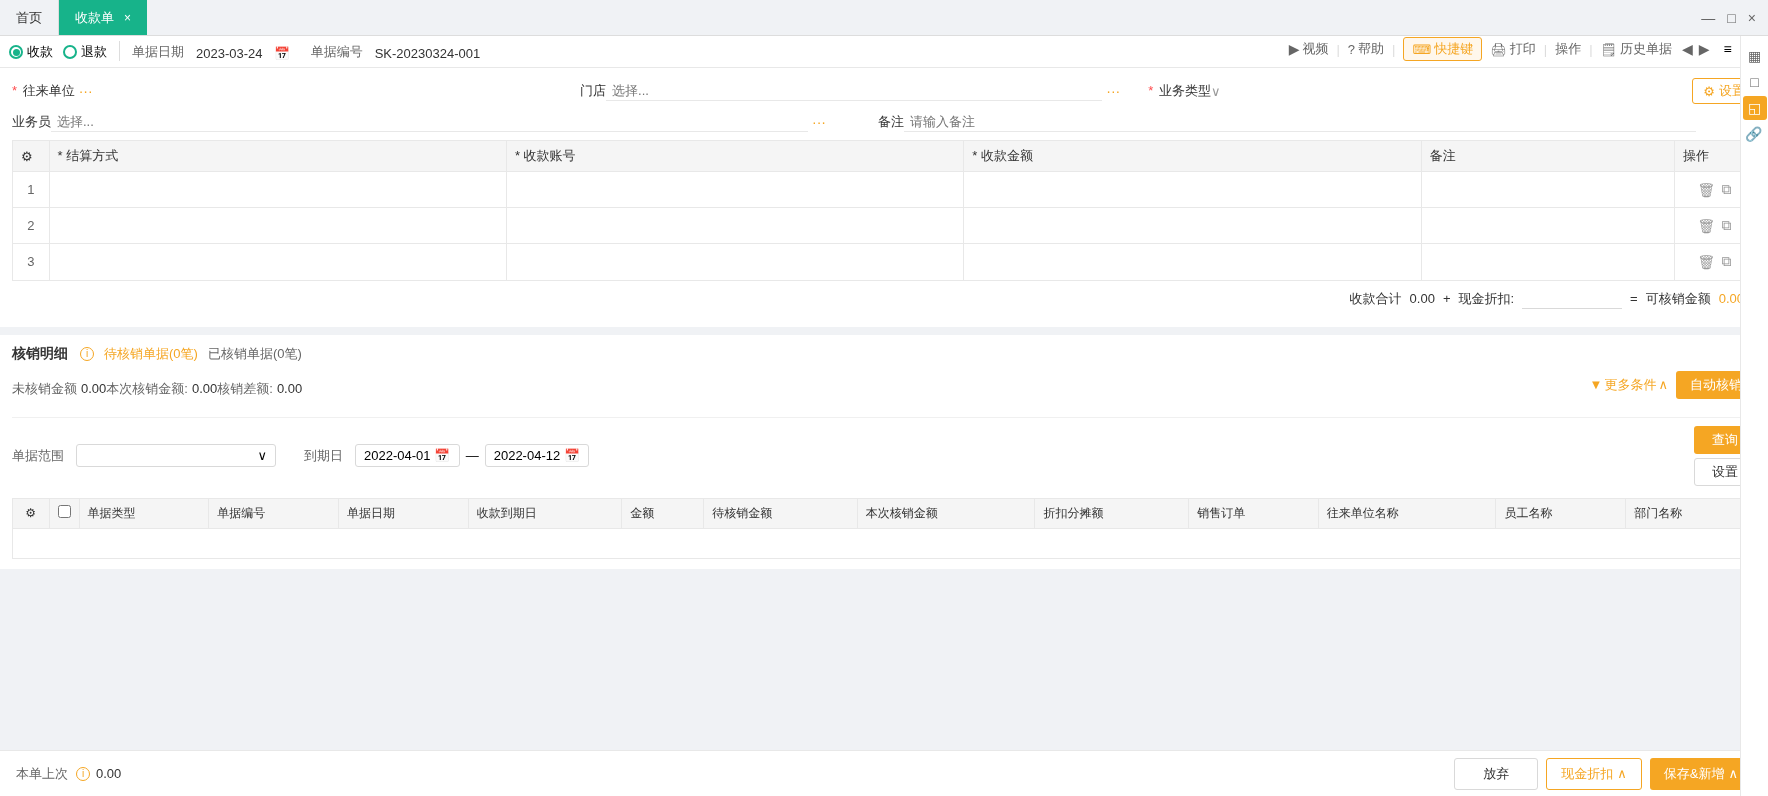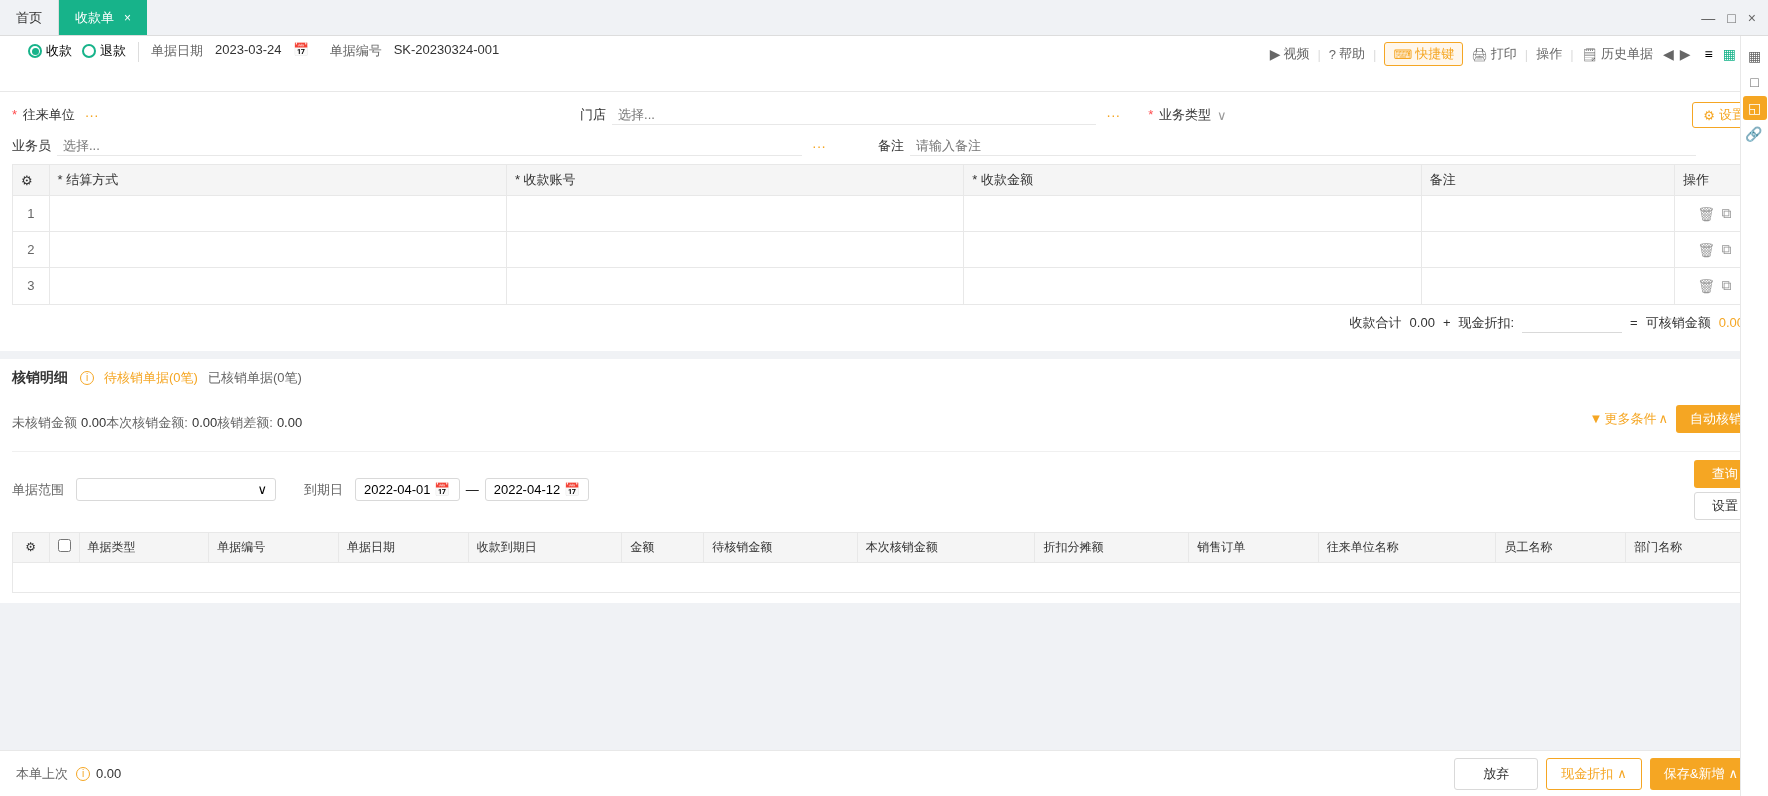--- a/index.html
+++ b/index.html
@@ -34,23 +34,23 @@
       background: none; border: none; color: #fff; cursor: pointer; font-size: 12px; margin-left: 4px;
     }
     .tab-bar-spacer { flex: 1; }
     .tab-bar-controls { display: flex; align-items: center; gap: 4px; padding-right: 8px; }
     .tab-bar-controls span { cursor: pointer; color: #666; font-size: 14px; padding: 2px 4px; }
 
     
     .toolbar {
       background: #fff;
       border-bottom: 1px solid #e8e8e8;
-      padding: 6px 28px;
-      display: flex; align-items: flex-start; gap: 12px;
-      height: 56px;
+      padding: 6px 9px;
+      display: flex; align-items: flex-end; gap: 12px;
+      height: 32px;
     }
     .radio-group { display: flex; align-items: center; gap: 10px; }
     .radio-item { display: flex; align-items: center; gap: 4px; cursor: pointer; }
     .radio-circle {
       width: 14px; height: 14px; border-radius: 50%; border: 2px solid #17b38a;
       display: flex; align-items: center; justify-content: center;
     }
     .radio-circle.active::after {
       content: ''; width: 7px; height: 7px; border-radius: 50%; background: #17b38a;
     }
@@ -76,21 +76,21 @@
     .main-form {
       background: #fff;
       padding: 10px 12px;
       border-bottom: 8px solid #f0f2f5;
     }
     .form-row {
       display: flex; align-items: center; gap: 0;
       margin-bottom: 8px;
     }
     .form-field {
-      display: flex; align-items: center; gap: 6px;
+      display: flex; align-items: center; 
       flex: 1;
     }
     .form-field-label {
       white-space: nowrap; color: #333; min-width: fit-content;
     }
     .required { color: #ff4d4f; margin-right: 2px; }
     .form-input {
       border: none; border-bottom: 1px solid #e8e8e8;
       padding: 2px 6px; color: #bbb; flex: 1;
       min-width: 100px; outline: none; background: transparent;
@@ -134,21 +134,21 @@
       border: none; border-bottom: 1px solid #d9d9d9;
       width: 100px; padding: 2px 4px; outline: none; text-align: right;
     }
 
     
     .verify-section {
       background: #fff;
       padding: 10px 12px;
     }
     .verify-header {
-      display: flex; align-items: center; gap: 10px; margin-bottom: 18px;
+      display: flex; align-items: center; gap: 10px; margin-bottom: 8px;
     }
     .verify-title { font-size: 14px; font-weight: 600; color: #333; }
     .verify-tab {
       color: #f5a623; cursor: pointer; font-size: 13px;
     }
     .verify-stats {
       display: flex; align-items: center; margin-bottom: 10px;
     }
     .stat-item { display: flex; align-items: center; gap: 4px; }
     .stat-label { color: #666; }

